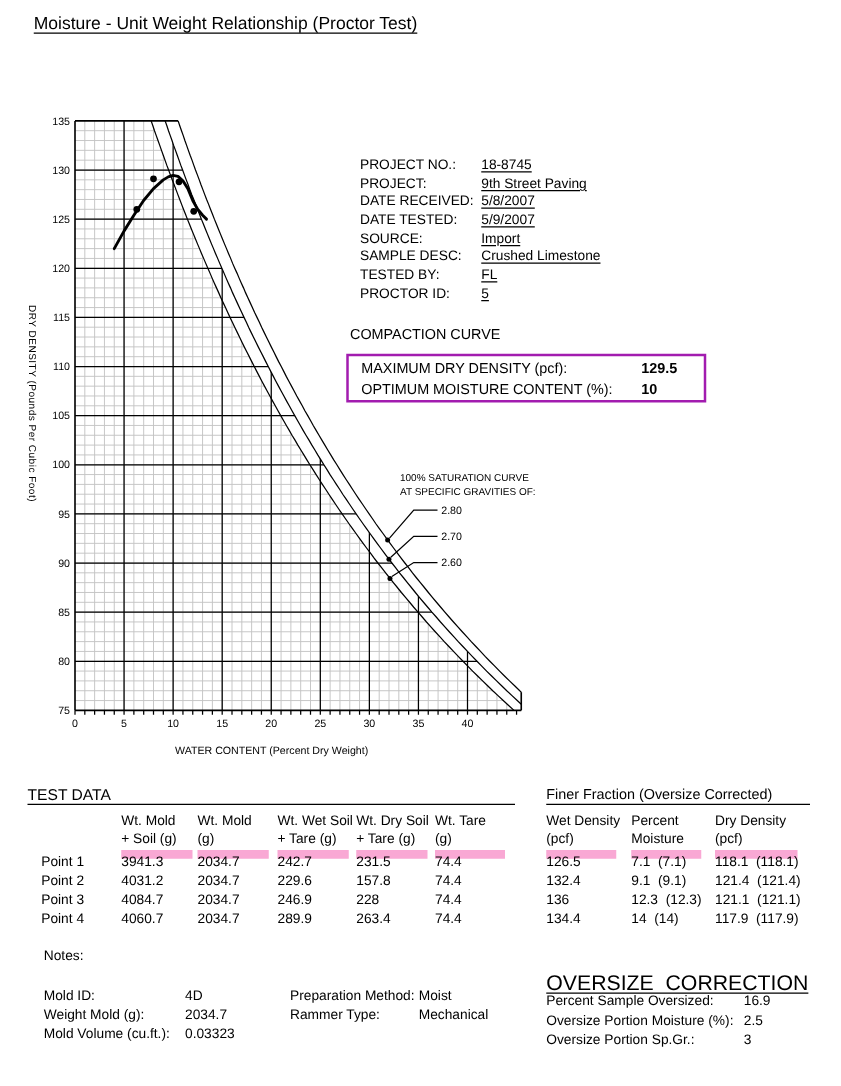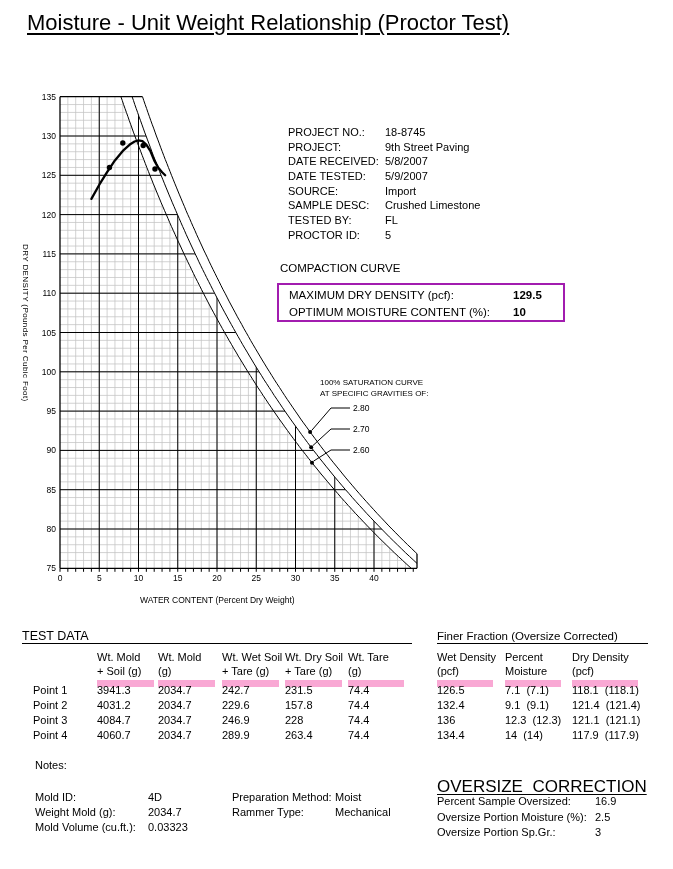--- a/index.html
+++ b/index.html
@@ -1,28 +1,28 @@
 <!DOCTYPE html>
 <html><head>
 <meta charset="utf-8">
 <style>
   html,body{margin:0;padding:0;background:#fff;}
   .page{position:relative;width:673px;height:869px;background:#fff;overflow:hidden;
         font-family:"Liberation Sans",sans-serif;color:#000;}
   .abs{position:absolute;}
-  .page-title{left:27px;top:10px;font-size:22px;text-decoration:underline;text-underline-offset:3px;white-space:nowrap;}
+  .page-title{left:27px;top:10px;font-size:14px;text-decoration:underline;text-underline-offset:3px;white-space:nowrap;}
   .page-subtitle{left:27px;top:33px;font-size:12px;font-weight:bold;white-space:nowrap;}
   #chart-svg{left:0;top:0;width:673px;height:869px;pointer-events:none;}
   svg text{font-family:"Liberation Sans",sans-serif;fill:#000;}
   .y-axis-title{left:21px;top:244px;font-size:8px;letter-spacing:.4px;writing-mode:vertical-rl;white-space:nowrap;}
   .x-axis-title{left:140px;top:595px;font-size:8.5px;white-space:nowrap;}
   
   .proj-info{left:288px;top:125px;font-size:11px;line-height:14.65px;}
   .pi-label{display:inline-block;width:97px;}
-  .pi-value{text-underline-offset:2px;white-space:pre;}
+  .pi-value{text-decoration:underline;text-underline-offset:2px;white-space:pre;}
   
   .cc-heading{left:280px;top:262px;font-size:11.5px;white-space:nowrap;}
   .cc-box{left:277px;top:283px;width:288px;height:39px;border:2px solid #a21caf;box-sizing:border-box;}
   .cc-row{position:absolute;left:10px;font-size:11.5px;white-space:nowrap;}
   .cc-row.r0{top:4px;} .cc-row.r1{top:21px;}
   .cc-value{position:absolute;left:234px;font-weight:bold;font-size:11.5px;white-space:nowrap;}
   .cc-value.r0{top:4px;} .cc-value.r1{top:21px;}
   
   .td-heading{left:22px;top:629px;font-size:12.5px;white-space:nowrap;}
   .td-rule{left:22px;top:643px;width:390px;border-top:1.5px solid #000;height:0;}

